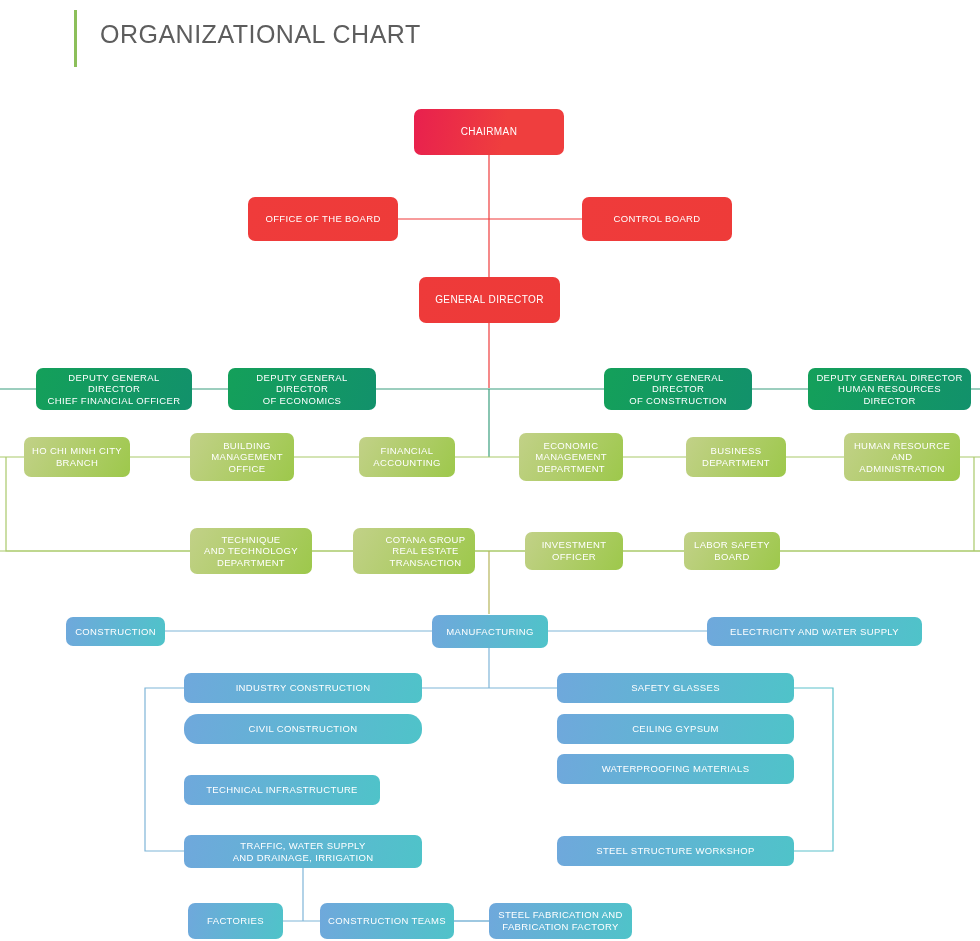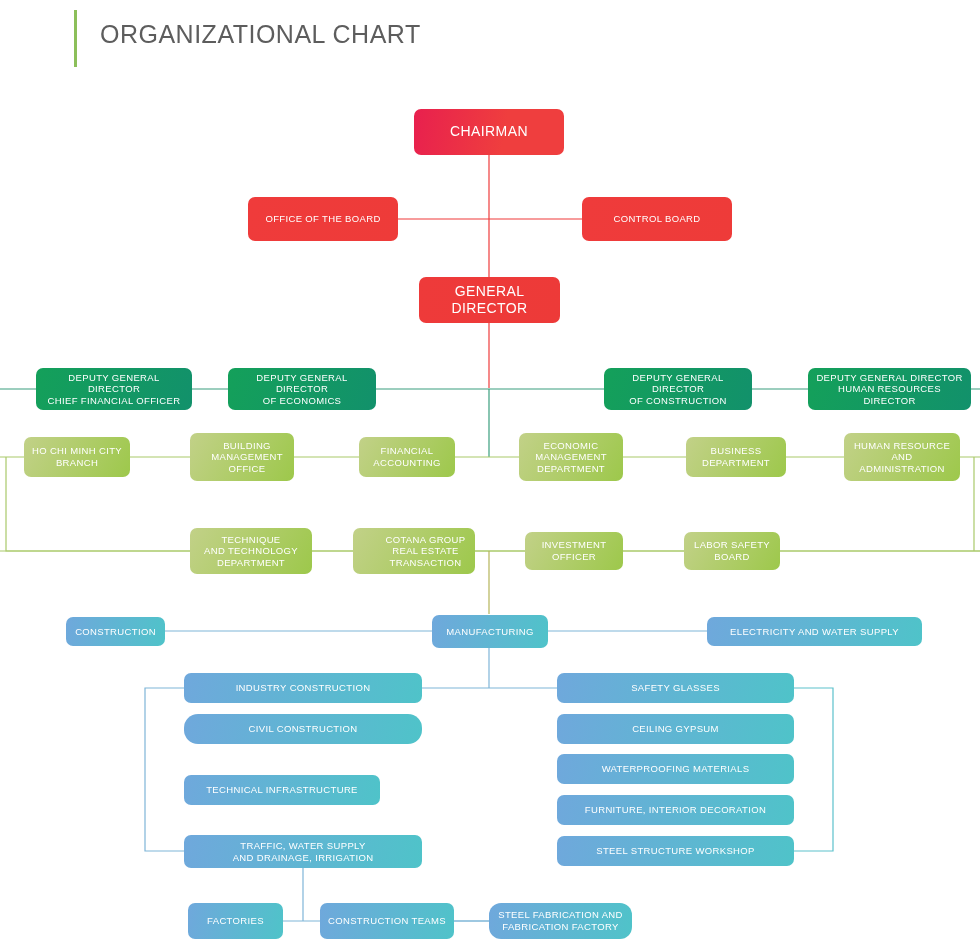--- a/index.html
+++ b/index.html
@@ -74,21 +74,21 @@
   .t-deepgreen {
     background: linear-gradient(105deg, #14a05a 0%, #12916b 100%);
   }
   .t-limegreen {
     background: linear-gradient(120deg, #c2d188 0%, #9dc84b 100%);
   }
   .t-blue {
     background: linear-gradient(100deg, #6fa8dc 0%, #4fc3c9 100%);
   }
   .fs9 { font-size: 9.5px; letter-spacing: 0.35px; }
-  .fs10 { font-size: 14px; letter-spacing: 0.4px; }
+  .fs10 { font-size: 10px; letter-spacing: 0.4px; }
 </style>
 </head>
 <body>
 
 <div id="chart-root">
 
   <svg id="connectors" viewBox="0 0 980 941" width="980" height="941">
     <g fill="none" stroke-width="1.2">
 
       <line x1="489" y1="155" x2="489" y2="277" stroke="#ef3b3b"></line>
@@ -211,30 +211,27 @@
 
   <div class="node t-blue fs9" style="left:557px; top:673px; width:237px; height:30px;">
     <span>SAFETY GLASSES</span>
   </div>
   <div class="node t-blue fs9" style="left:557px; top:714px; width:237px; height:30px;">
     <span>CEILING GYPSUM</span>
   </div>
   <div class="node t-blue fs9" style="left:557px; top:754px; width:237px; height:30px;">
     <span>WATERPROOFING MATERIALS</span>
   </div>
-  <div class="node t-blue fs9" style="left:557px; top:795px; width:237px; height:30px;">
-    <span>FURNITURE, INTERIOR DECORATION</span>
-  </div>
   <div class="node t-blue fs9" style="left:557px; top:836px; width:237px; height:30px;">
     <span>STEEL STRUCTURE WORKSHOP</span>
   </div>
 
   <div class="node t-blue fs9" style="left:188px; top:903px; width:95px; height:36px;">
     <span>FACTORIES</span>
   </div>
   <div class="node t-blue fs9" style="left:320px; top:903px; width:134px; height:36px;">
     <span>CONSTRUCTION TEAMS</span>
   </div>
-  <div class="node t-blue fs9" style="left:489px; top:903px; width:143px; height:36px;border-radius:12px;">
+  <div class="node t-blue fs9" style="left:489px; top:903px; width:143px; height:36px;">
     <span>STEEL FABRICATION AND<br>FABRICATION FACTORY</span>
   </div>
 
 </div>
 
 </body></html>

